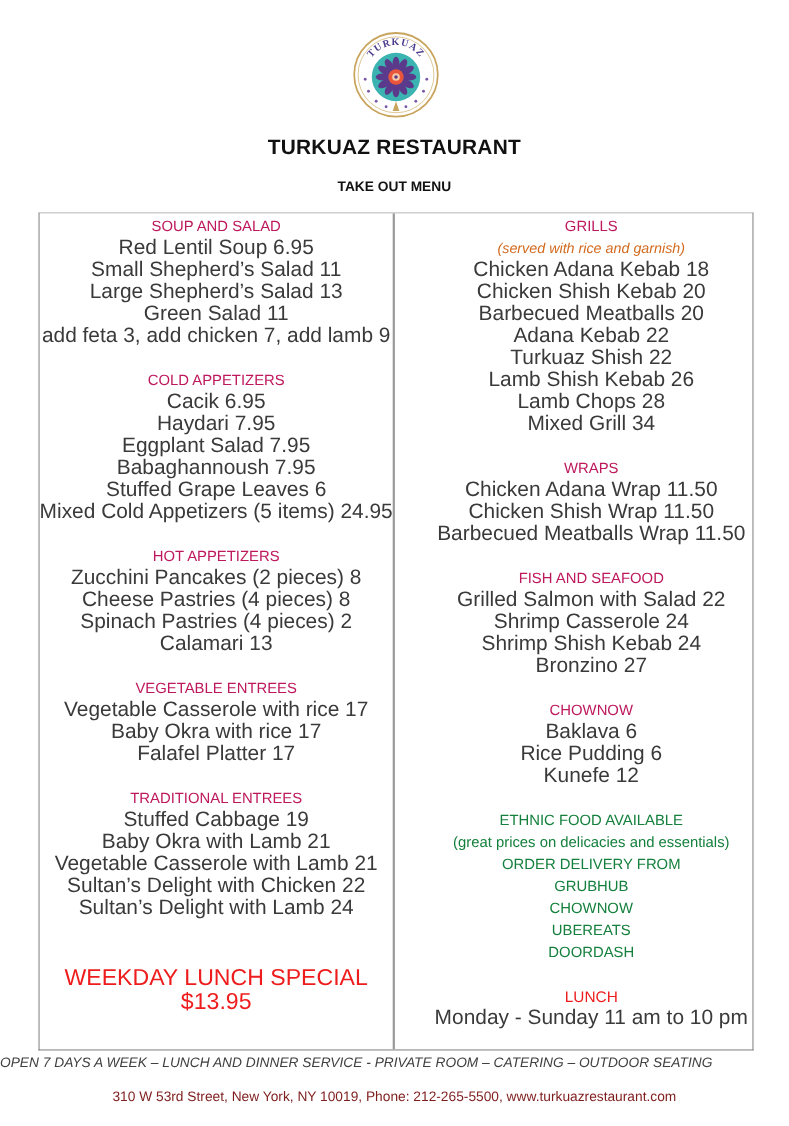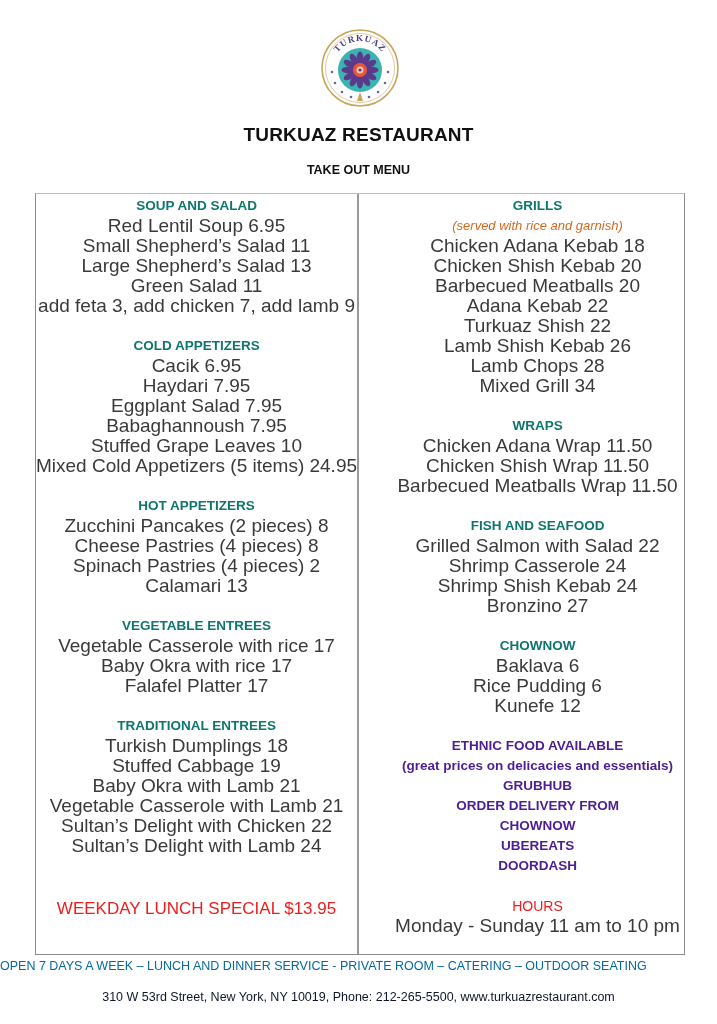--- a/index.html
+++ b/index.html
@@ -20,35 +20,35 @@
   .menu-table {
     position: absolute; left: 35px; top: 193px; width: 650px; height: 762px;
     box-sizing: border-box; border: 1.5px solid #8a8a8a; border-top-color: #bdbdbd;
     display: flex;
   }
   .col { height: 100%; box-sizing: border-box; text-align: center; }
   .col-left { width: 332px; border-right: 2px solid #9a9a9a; }
   .col-right { width: 317px; margin-left: 32px; }
   .section { margin: 0; }
   .sec-head {
-    color: #0f766e; font-weight: bold; font-size: 13.5px; line-height: 20px; height: 20px;
+    color: #be185d; font-weight: normal; font-size: 13.5px; line-height: 20px; height: 20px;
   }
   .sec-note { color: #d2691e; font-style: italic; font-size: 13px; line-height: 20px; height: 20px; }
   .item { font-size: 19px; line-height: 20px; height: 20px; color: #3a3a3a; white-space: nowrap; }
   .gap { height: 20px; }
-  .orange-bold { color: #4c1d95; font-weight: bold; font-size: 13.5px; line-height: 20px; height: 20px; white-space: nowrap; }
-  .lunch { color: #ee1c1c; font-size: 17px; line-height: 22px; margin-top: 0; }
+  .orange-bold { color: #15803d; font-weight: normal; font-size: 13.5px; line-height: 20px; height: 20px; white-space: nowrap; }
+  .lunch { color: #ee1c1c; font-size: 21px; line-height: 22px; margin-top: 0; }
   .hours-head { color: #ee1c1c; font-size: 14px; line-height: 20px; height: 20px; }
   .footer-line1 {
     position: absolute; left: 0; width: 627px; top: 959px; text-align: center;
-    font-size: 12.5px; color: #0369a1; white-space: nowrap;
+    font-size: 12.5px; color: #404040; white-space: nowrap; font-style: italic;
   }
   .footer-line2 {
     position: absolute; left: 0; width: 717px; top: 990px; text-align: center;
-    font-size: 12.5px; color: #0f172a; white-space: nowrap;
+    font-size: 12.5px; color: #7f1d1d; white-space: nowrap;
   }
 </style>
 </head>
 <body>
 
 <div class="logo">
   <svg width="80" height="80" viewBox="0 0 80 80">
     <defs>
       <path id="arcTop" d="M 13 40 A 27 27 0 0 1 67 40"></path>
     </defs>
@@ -106,21 +106,21 @@
       <div class="item">add feta 3, add chicken 7, add lamb 9</div>
     </div>
     <div class="gap"></div>
 
     <div class="section">
       <div class="sec-head">COLD APPETIZERS</div>
       <div class="item">Cacik 6.95</div>
       <div class="item">Haydari 7.95</div>
       <div class="item">Eggplant Salad 7.95</div>
       <div class="item">Babaghannoush 7.95</div>
-      <div class="item">Stuffed Grape Leaves 10</div>
+      <div class="item">Stuffed Grape Leaves 6</div>
       <div class="item">Mixed Cold Appetizers (5 items) 24.95</div>
     </div>
     <div class="gap"></div>
 
     <div class="section">
       <div class="sec-head">HOT APPETIZERS</div>
       <div class="item">Zucchini Pancakes (2 pieces) 8</div>
       <div class="item">Cheese Pastries (4 pieces) 8</div>
       <div class="item">Spinach Pastries (4 pieces) 2</div>
       <div class="item">Calamari 13</div>
@@ -130,21 +130,20 @@
     <div class="section">
       <div class="sec-head">VEGETABLE ENTREES</div>
       <div class="item">Vegetable Casserole with rice 17</div>
       <div class="item">Baby Okra with rice 17</div>
       <div class="item">Falafel Platter 17</div>
     </div>
     <div class="gap"></div>
 
     <div class="section">
       <div class="sec-head">TRADITIONAL ENTREES</div>
-      <div class="item">Turkish Dumplings 18</div>
       <div class="item">Stuffed Cabbage 19</div>
       <div class="item">Baby Okra with Lamb 21</div>
       <div class="item">Vegetable Casserole with Lamb 21</div>
       <div class="item">Sultan’s Delight with Chicken 22</div>
       <div class="item">Sultan’s Delight with Lamb 24</div>
     </div>
     <div style="height:42px"></div>
 
     <div class="lunch">WEEKDAY LUNCH SPECIAL $13.95</div>
   </div>
@@ -187,29 +186,29 @@
       <div class="sec-head">CHOWNOW</div>
       <div class="item">Baklava 6</div>
       <div class="item">Rice Pudding 6</div>
       <div class="item">Kunefe 12</div>
     </div>
     <div class="gap"></div>
 
     <div class="section">
       <div class="orange-bold">ETHNIC FOOD AVAILABLE</div>
       <div class="orange-bold">(great prices on delicacies and essentials)</div>
+      <div class="orange-bold">ORDER DELIVERY FROM</div>
       <div class="orange-bold">GRUBHUB</div>
-      <div class="orange-bold">ORDER DELIVERY FROM</div>
       <div class="orange-bold">CHOWNOW</div>
       <div class="orange-bold">UBEREATS</div>
       <div class="orange-bold">DOORDASH</div>
     </div>
     <div class="gap"></div>
 
     <div class="section">
-      <div class="hours-head">HOURS</div>
+      <div class="hours-head">LUNCH</div>
       <div class="item">Monday - Sunday 11 am to 10 pm</div>
     </div>
   </div>
 </div>
 
 <div class="footer-line1">OPEN 7 DAYS A WEEK – LUNCH AND DINNER SERVICE - PRIVATE ROOM – CATERING – OUTDOOR SEATING</div>
 <div class="footer-line2">310 W 53rd Street, New York, NY 10019, Phone: 212-265-5500, www.turkuazrestaurant.com</div>
 
 </body></html>

